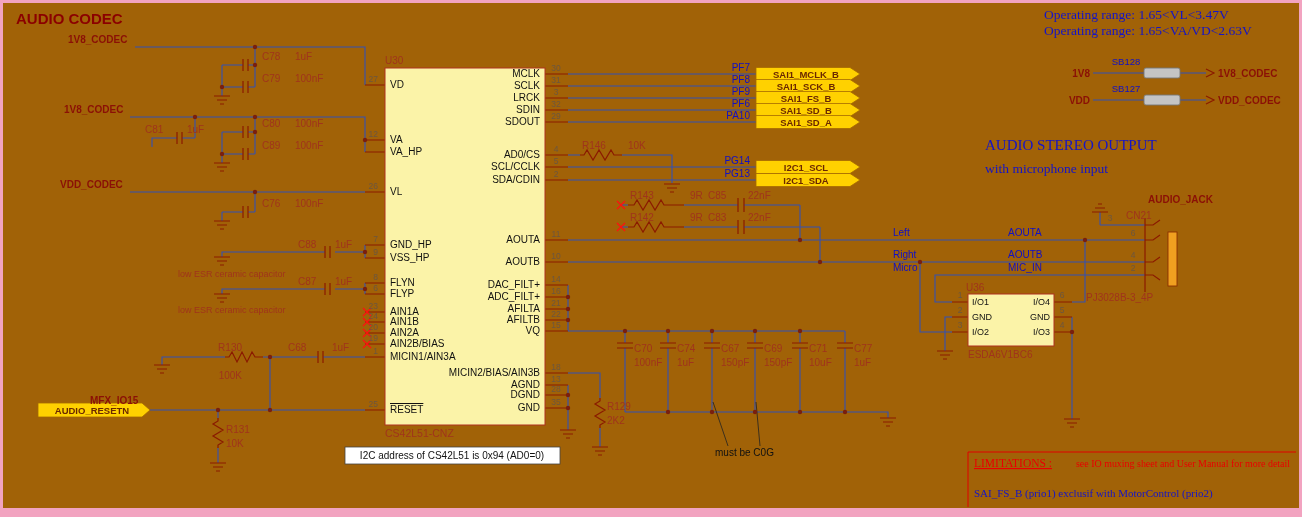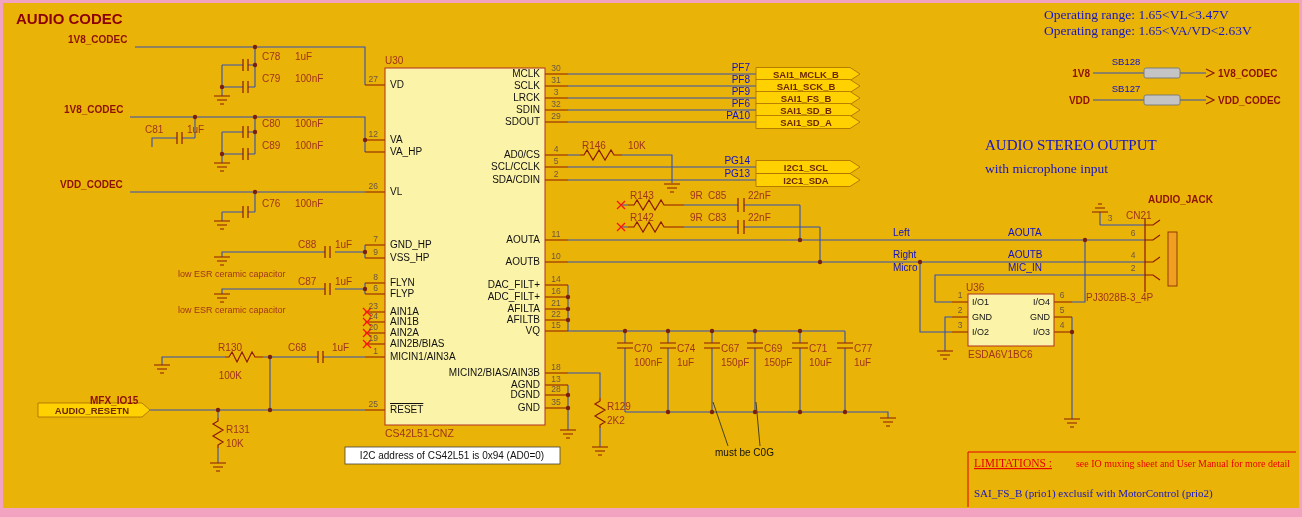--- a/index.html
+++ b/index.html
@@ -1,16 +1,16 @@
 <!DOCTYPE html>
 <html><head>
 <meta charset="utf-8">
 <style>
   html,body{margin:0;padding:0;background:#fff;}
-  #canvas{position:relative;width:1302px;height:517px;background:#eab308;overflow:hidden;}
+  #canvas{position:relative;width:1302px;height:517px;background:#a16207;overflow:hidden;}
   svg{position:absolute;left:0;top:0;}
   text{font-family:"Liberation Sans",sans-serif;}
   .ttl{font-weight:bold;font-size:15px;fill:#8B0000;}
   .net{font-weight:bold;font-size:10px;fill:#8B1006;}
   .cmp{font-size:10px;fill:#A0341C;}
   .pnm{font-size:10px;fill:#111111;}
   .u36t{font-size:9px;fill:#111111;}
   .pnum{font-size:8.5px;fill:#6b5640;}
   .blu{font-size:10px;fill:#0F0FC8;}
   .flg{font-weight:bold;font-size:9.5px;fill:#6B2800;}

